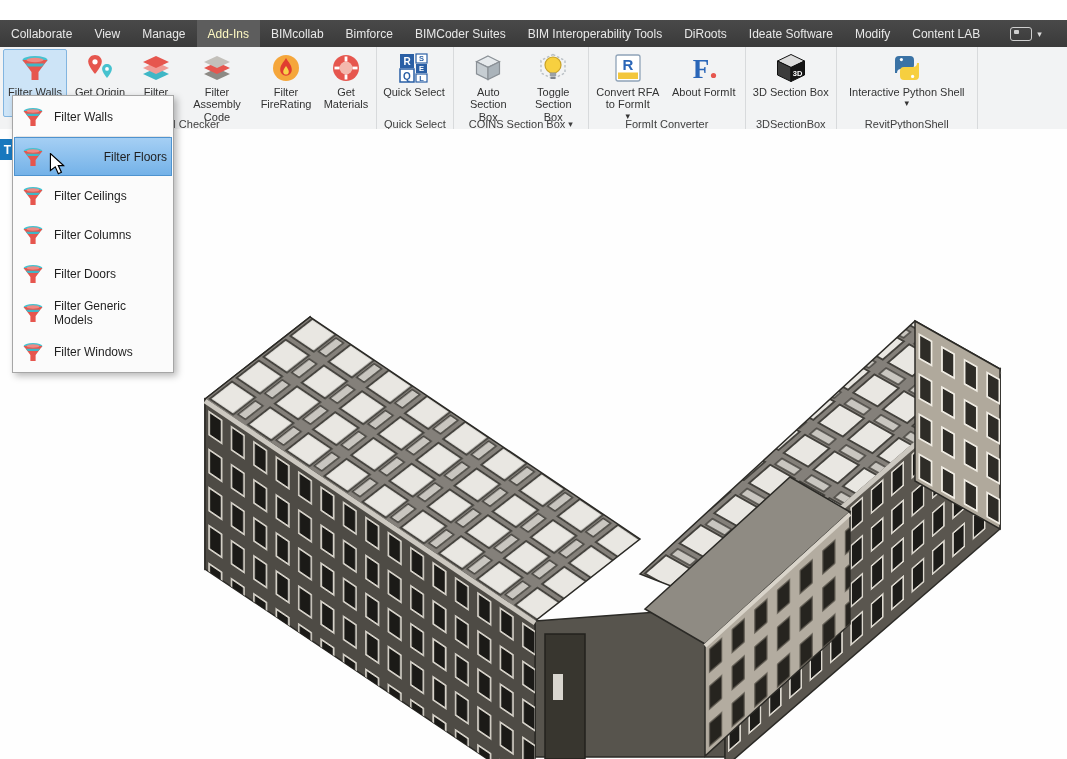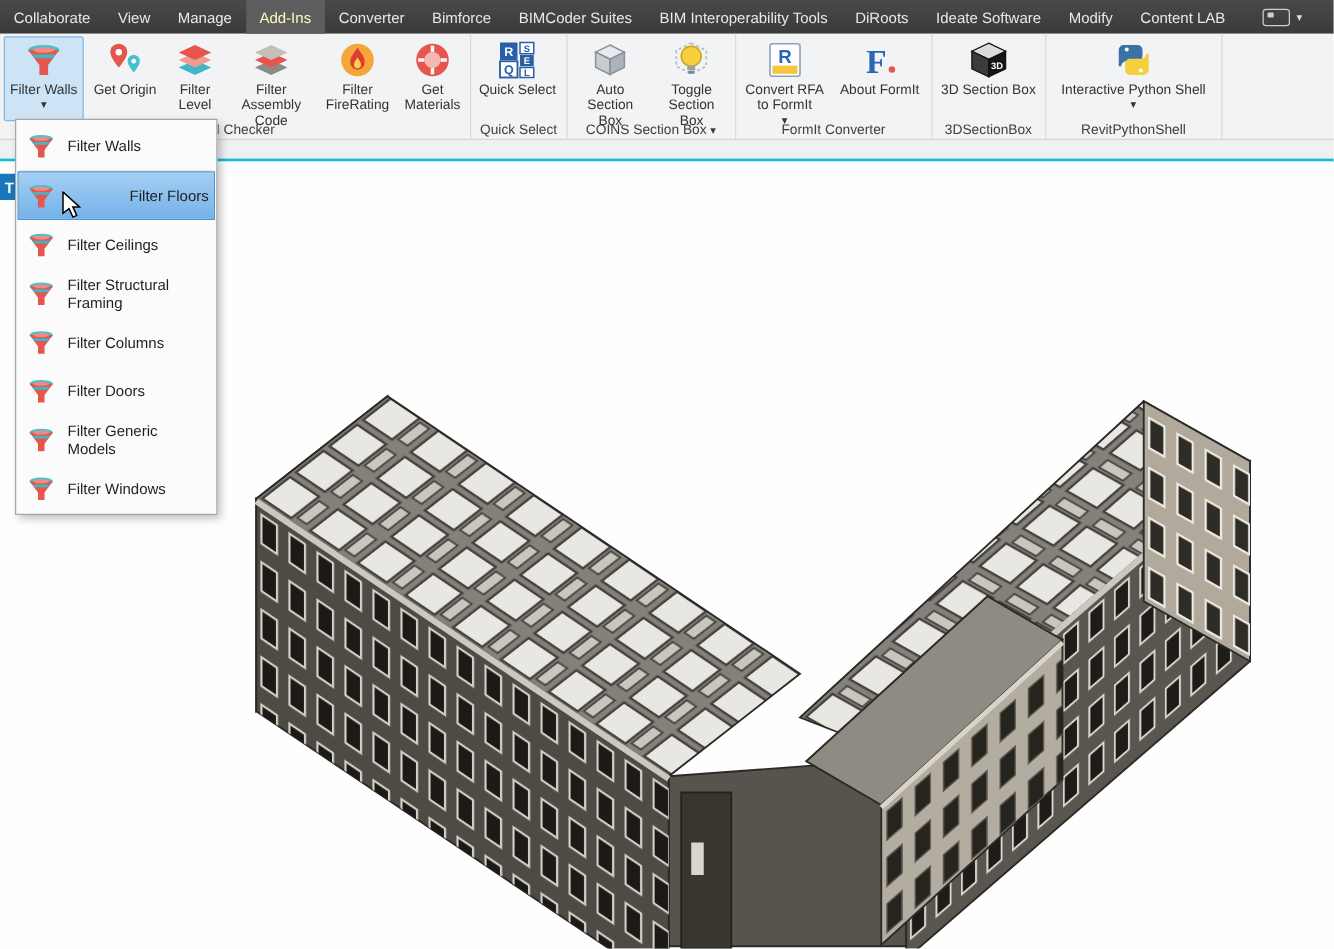--- a/index.html
+++ b/index.html
@@ -4,21 +4,21 @@
 <style>
   html,body{margin:0;padding:0;}
   body{
     width:1067px;height:759px;overflow:hidden;position:relative;
     font-family:"Liberation Sans",sans-serif;background:#fff;
     -webkit-font-smoothing:antialiased;
   }
   
   .tabbar{
     height:27px;background:linear-gradient(#494949,#3a3a3a);
-    display:flex;align-items:stretch;color:#e8e8e8;font-size:12px;
+    display:flex;align-items:stretch;color:#e8e8e8;font-size:12px;margin-top:20px;
   }
   .tab{padding:0 11px;display:flex;align-items:center;white-space:nowrap;cursor:default;}
   .tab.active{background:#5d5d5d;color:#fef9c3;}
   .tab-overflow{margin-left:10px;display:flex;align-items:center;gap:5px;padding:0 9px;color:#dcdcdc;}
   .tab-overflow .pillicon{width:20px;height:12px;border:1.5px solid #cfcfcf;border-radius:3px;position:relative;}
   .tab-overflow .pillicon::after{content:"";position:absolute;left:3px;top:2.5px;width:5px;height:4px;background:#cfcfcf;border-radius:1px;}
   .tab-overflow .ocaret{font-size:9px;}
   
   .ribbon{
     height:84px;background:#f2f3f4;display:flex;align-items:stretch;
@@ -158,21 +158,21 @@
   <div class="tab">
       <span>View</span>
     </div>
   <div class="tab">
       <span>Manage</span>
     </div>
   <div class="tab active">
       <span>Add-Ins</span>
     </div>
   <div class="tab">
-      <span>Converter</span>
+      <span>BIMcollab</span>
     </div>
   <div class="tab">
       <span>Bimforce</span>
     </div>
   <div class="tab">
       <span>BIMCoder Suites</span>
     </div>
   <div class="tab">
       <span>BIM Interoperability Tools</span>
     </div>
@@ -417,26 +417,20 @@
   <div class="ditem">
     <span class="dicon"><svg viewBox="0 0 32 32" width="24" height="24">
           <use href="#sym-funnel"></use>
         </svg></span>
     <span>Filter Ceilings</span>
   </div>
   <div class="ditem">
     <span class="dicon"><svg viewBox="0 0 32 32" width="24" height="24">
           <use href="#sym-funnel"></use>
         </svg></span>
-    <span>Filter Structural Framing</span>
-  </div>
-  <div class="ditem">
-    <span class="dicon"><svg viewBox="0 0 32 32" width="24" height="24">
-          <use href="#sym-funnel"></use>
-        </svg></span>
     <span>Filter Columns</span>
   </div>
   <div class="ditem">
     <span class="dicon"><svg viewBox="0 0 32 32" width="24" height="24">
           <use href="#sym-funnel"></use>
         </svg></span>
     <span>Filter Doors</span>
   </div>
   <div class="ditem">
     <span class="dicon"><svg viewBox="0 0 32 32" width="24" height="24">

